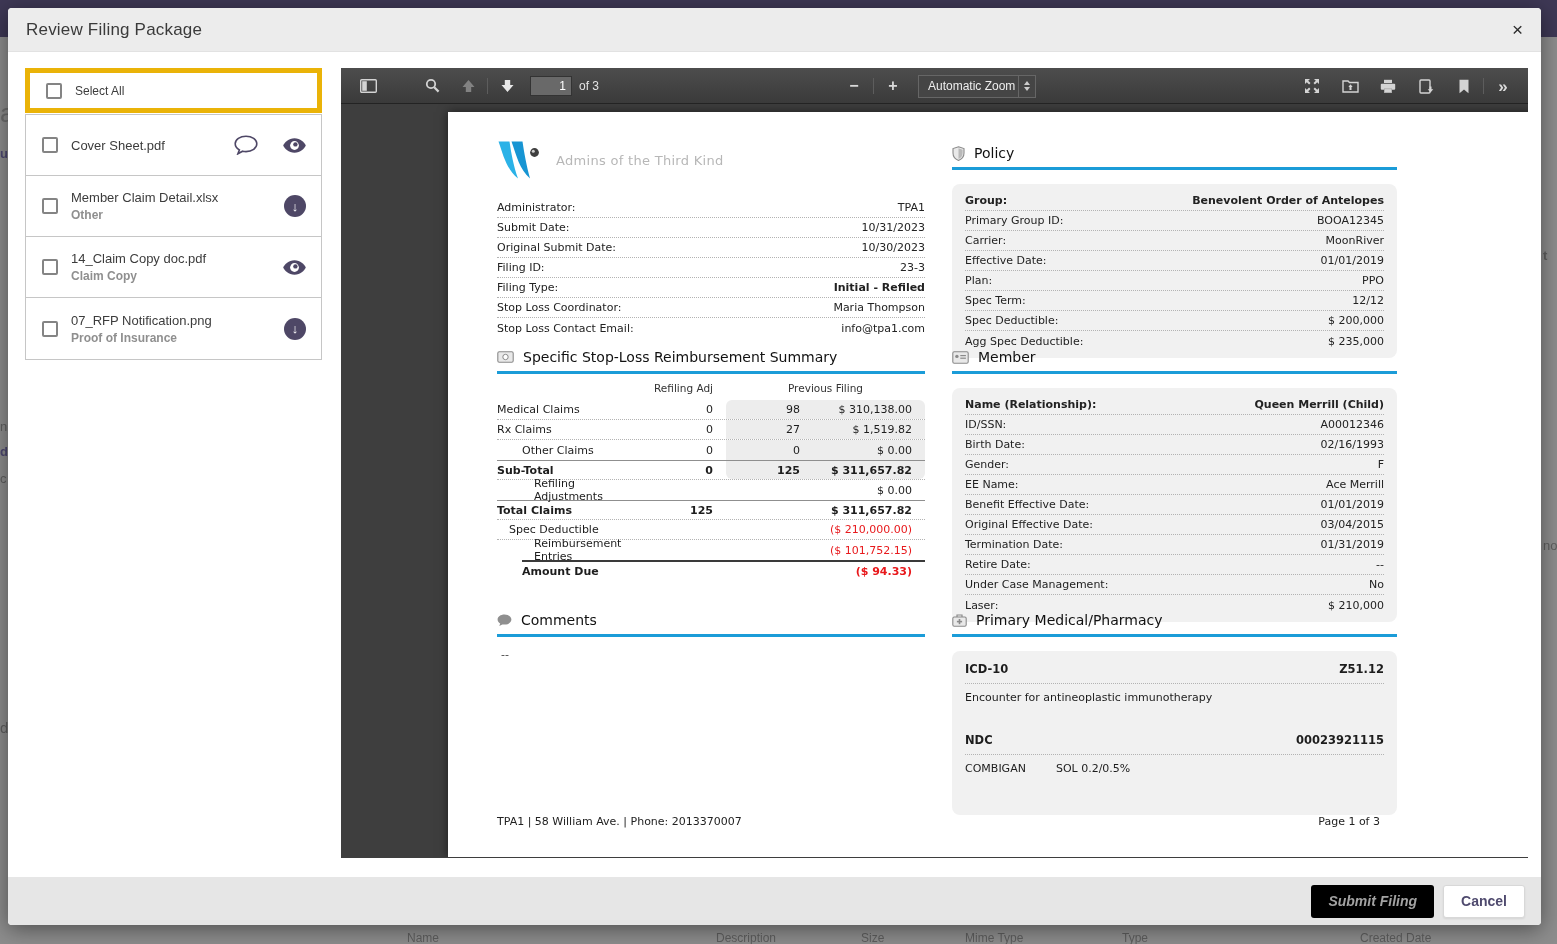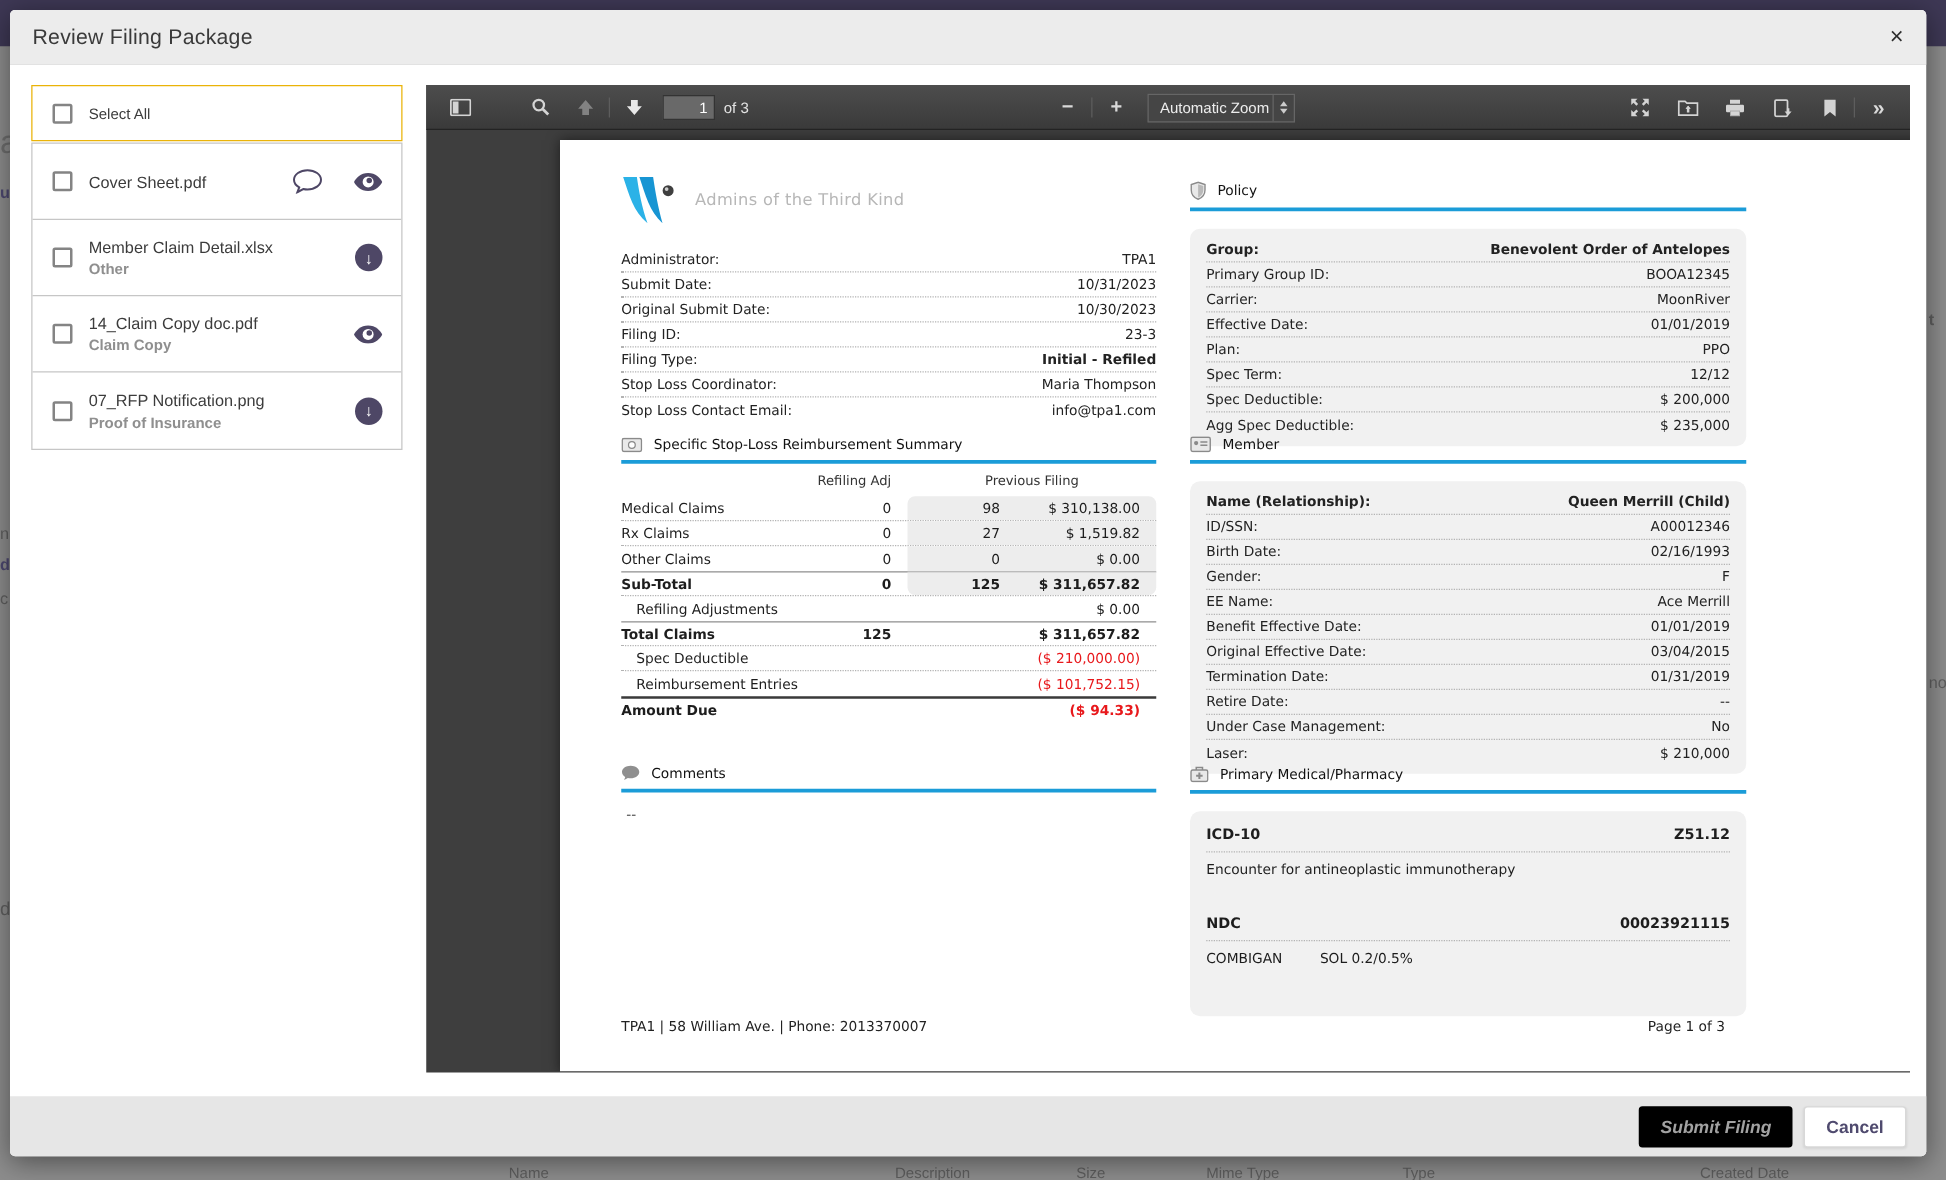--- a/index.html
+++ b/index.html
@@ -24,21 +24,21 @@
   .m-footer { position:absolute; left:0; bottom:0; width:100%; height:48px; background:#e6e6e6;
               border-radius:0 0 4px 4px; display:flex; align-items:center; justify-content:flex-end;
               padding-right:16px; gap:9px; }
   .btn { height:33px; border-radius:3px; font-size:14px; font-weight:bold; display:flex; align-items:center;
          padding:0 17px; cursor:pointer; font-family:"Liberation Sans",sans-serif; }
   .btn-submit { background:#000000; color:#a2a2a2; cursor:default;font-style:italic; }
   .btn-cancel { background:#ffffff; color:#4f4a6e; border:1px solid #d8d8d8; box-shadow:0 1px 2px rgba(0,0,0,.08); }
 
   
   .file-panel { position:absolute; left:17px; top:60px; width:297px; }
-  .fp-selectall { border:1px solid #eab308; height:45px; display:flex; align-items:center; padding-left:16px; background:#fff; }
+  .fp-selectall { border:5px solid #eab308; height:45px; display:flex; align-items:center; padding-left:16px; background:#fff; }
   .fp-items { border:1px solid #c6c6c6; margin-top:1px; background:#fff; }
   .fp-item { height:61px; border-bottom:1px solid #c6c6c6; display:flex; align-items:center; padding:0 15px 0 16px; }
   .fp-item:last-child { border-bottom:none; }
   .checkbox { width:16px; height:16px; border:2px solid #848484; border-radius:2px; background:#fff; flex:none; cursor:pointer; }
   .fp-text { margin-left:13px; flex:1; min-width:0; }
   .fp-name { font-size:13px; color:#3c3c3c; }
   .fp-sub  { font-size:12px; font-weight:bold; color:#8f8f8f; margin-top:3px; }
   .fp-sa-label { font-size:12px; color:#3c3c3c; margin-left:13px; }
   .fp-icons { display:flex; align-items:center; gap:25px; }
   .dl-circle { width:22px; height:22px; border-radius:50%; background:#4e4766; color:#fff; display:flex;
@@ -73,21 +73,21 @@
   .logo-text { margin-left:13px; font-size:13px; color:#b7b7b7; letter-spacing:.3px; }
 
   .kv-table { position:absolute; }
   .kv-row { height:20px; display:flex; align-items:center; justify-content:space-between;
             border-bottom:1px dotted #b3b3b3; font-size:11px; }
   .kv-row:last-child { border-bottom:none; }
   .kv-row .k { color:#222; }
   .kv-row .v { color:#222; }
   .b { font-weight:bold; }
 
-  .sect-head { display:flex; align-items:center; gap:9px; font-size:11px; color:#111; }
+  .sect-head { display:flex; align-items:center; gap:9px; font-size:14px; color:#111; }
   .blue-line { height:3px; background:#1b9cd8; margin-top:6px; }
   .panel { background:#f1f1f1; border-radius:8px; padding:7px 13px; margin-top:14px; }
 
   .sec-admin   { left:49px; top:86px; width:428px; }
   .sec-policy  { position:absolute; left:504px; top:33px; width:445px; }
   .sec-summary { position:absolute; left:49px;  top:237px; width:428px; }
   .sec-member  { position:absolute; left:504px; top:237px; width:445px; }
   .sec-comments{ position:absolute; left:49px;  top:500px; width:428px; }
   .sec-medical { position:absolute; left:504px; top:500px; width:445px; }
 
@@ -96,21 +96,21 @@
   .sum-row  { display:flex; align-items:center; height:20px; font-size:11px; border-bottom:1px dotted #b3b3b3; }
   .sl { flex:1; color:#1d1d1d; }
   .sa { width:70px; text-align:right; }
   .sgap { width:13px; flex:none; }
   .sp { width:199px; display:flex; height:100%; align-items:center; }
   .sc { width:74px; text-align:right; }
   .sm { flex:1; text-align:right; padding-right:13px; }
   .shade .sp { background:#ededed; }
   .row-first.shade .sp { border-radius:6px 6px 0 0; }
   .row-shade-last.shade .sp { border-radius:0 0 6px 6px; }
-  .nb { border-bottom:none; }
+  .nb { border-bottom:none;margin-left:25px; }
   .solid-top { border-top:1px solid #8f8f8f; }
   .strong-top { border-top:2px solid #3a3a3a; }
   .indent .sl { padding-left:12px; }
   .red { color:#e8191c; }
 
   .comments-body { font-size:11px; color:#444; margin-top:11px; padding-left:4px; }
 
   .med-row { display:flex; justify-content:space-between; font-size:11.5px; font-weight:bold;
              padding-bottom:7px; border-bottom:1px dotted #b3b3b3; }
   .med-desc { font-size:11px; margin-top:7px; }

